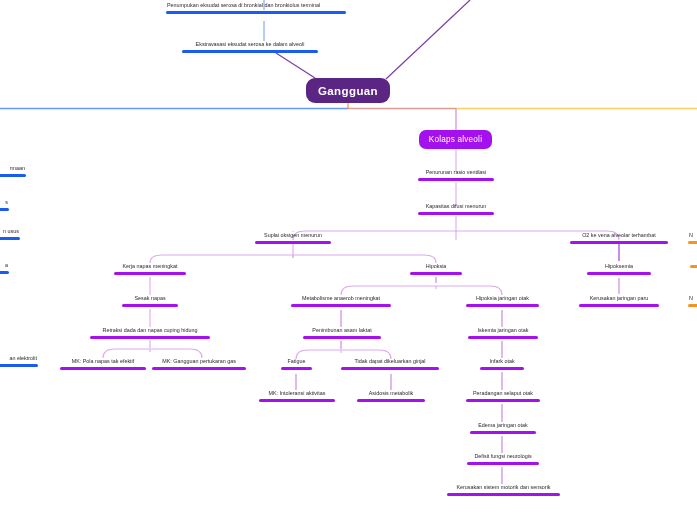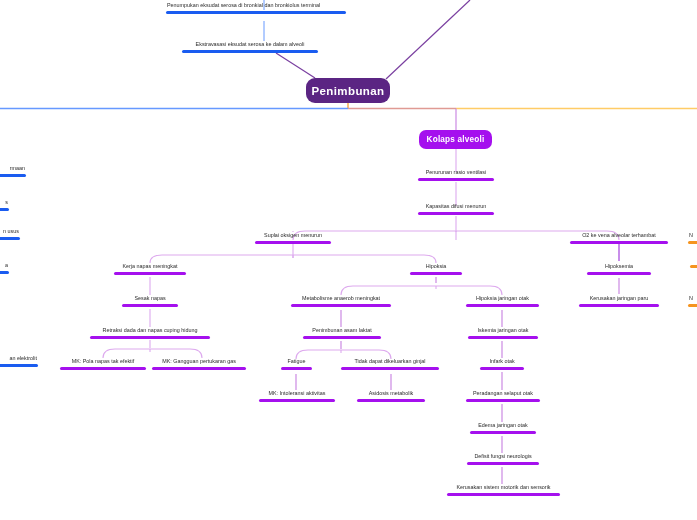--- a/index.html
+++ b/index.html
@@ -26,21 +26,21 @@
     display:flex;align-items:center;justify-content:center;
     box-sizing:border-box;
     z-index:6;
   }
   .sub-node{
     position:absolute;
     background:#a510ee;
     color:#ffffff;
     border-radius:7px;
     font-size:8.2px;
-    font-weight:bold;
+    font-weight:normal;
     letter-spacing:.2px;
     display:flex;align-items:center;justify-content:center;
     box-sizing:border-box;
     z-index:6;
   }
 
   
   .node{
     position:absolute;
     box-sizing:border-box;
@@ -144,21 +144,21 @@
     <span class="label">Penumpukan eksudat serosa di bronkial dan bronkiolus terminal</span>
     <span class="bar blue"></span>
   </div>
 
   <div class="node" style="left:182px;top:41px;width:136px;">
     <span class="label">Ekstravasasi eksudat serosa ke dalam alveoli</span>
     <span class="bar blue"></span>
   </div>
 
   <div class="root-node" style="left:306px;top:78px;width:84px;height:25px;">
-    <span>Penimbunan</span>
+    <span>Gangguan</span>
   </div>
 
   <div class="sub-node" style="left:419px;top:130px;width:73px;height:19px;">
     <span>Kolaps alveoli</span>
   </div>
 
   <div class="node" style="left:418px;top:169px;width:76px;">
     <span class="label">Penurunan rasio ventilasi</span>
     <span class="bar purple"></span>
   </div>

